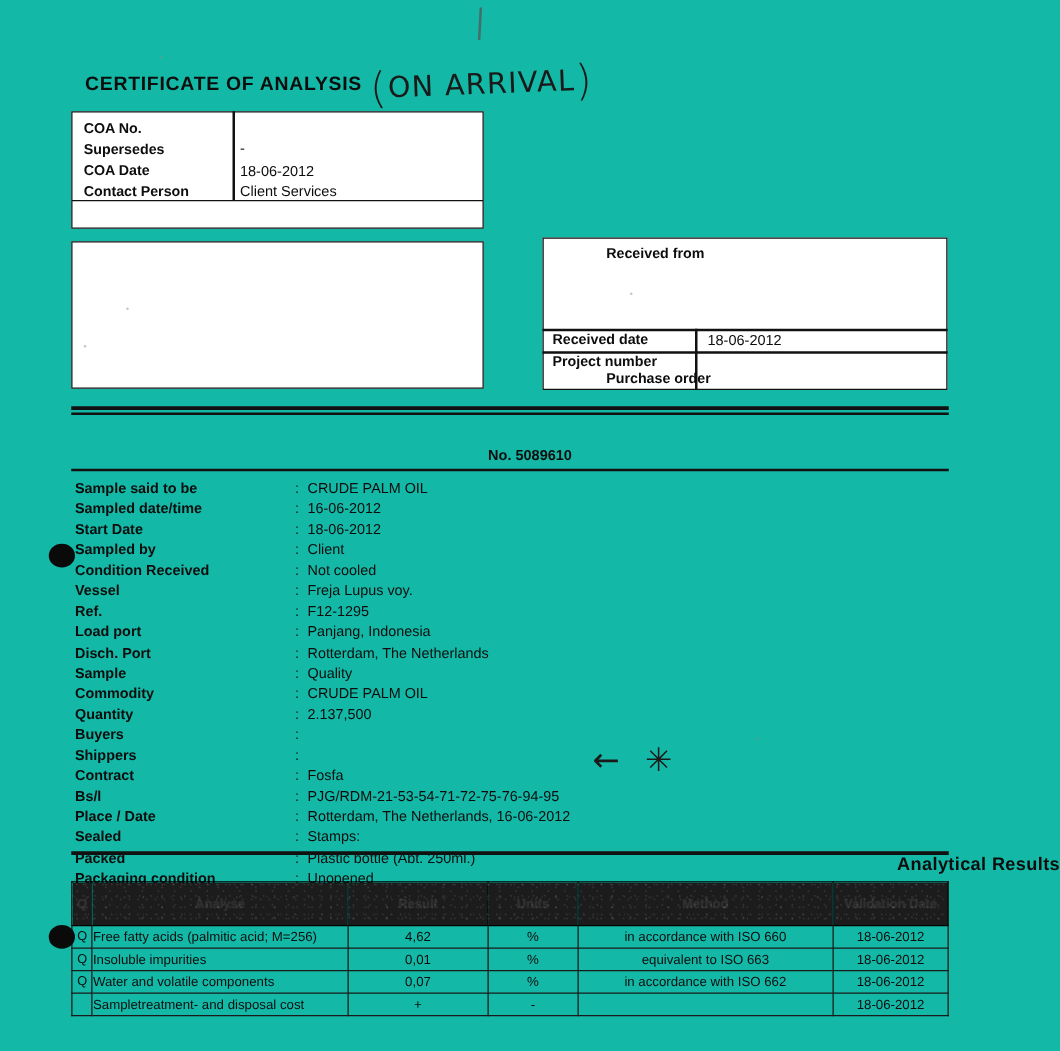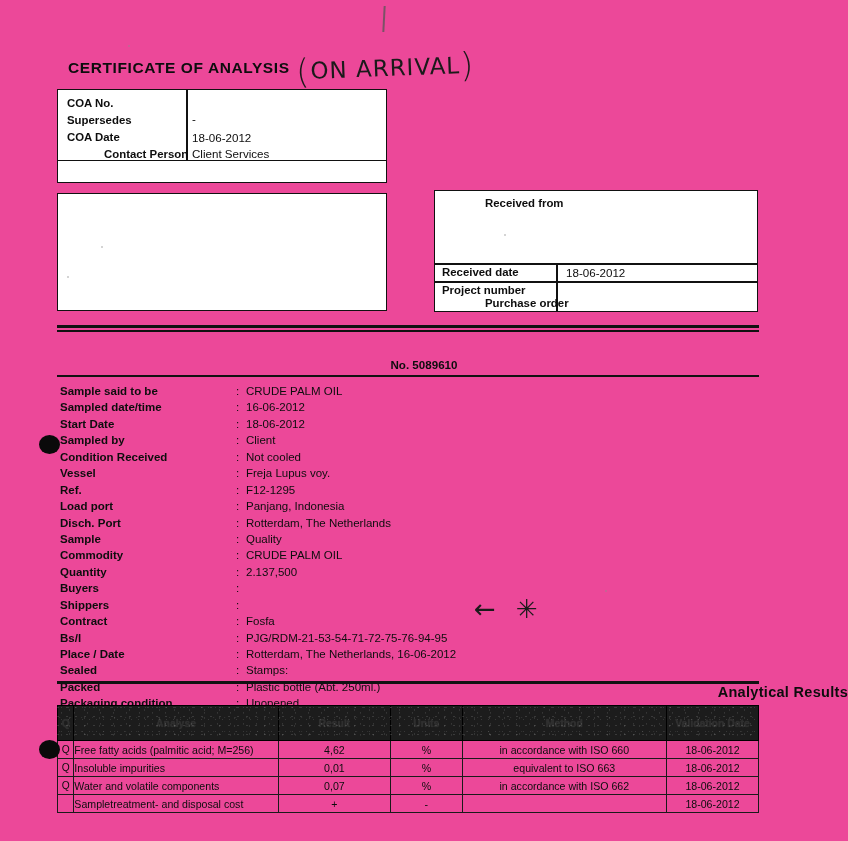--- a/index.html
+++ b/index.html
@@ -16,21 +16,21 @@
     color: #0d0d0d;
     overflow: hidden;
   }
 
   
   .scan-page {
     position: absolute;
     left: 0; top: 0;
     width: 848px;
     height: 841px;
-    background: #ec4899;
+    background: #14b8a6;
   }
 
   
   .doc-title {
     position: absolute;
     left: 68px;
     top: 59px;
     font-size: 15.5px;
     font-weight: bold;
     letter-spacing: 0.6px;
@@ -276,21 +276,21 @@
     <span class="hw-paren">(</span><span>ON ARRIVAL</span><span class="hw-paren">)</span>
   </div>
 
   <div class="box" id="coa-table"></div>
   <div class="vline" style="left:186px; top:89px; height:83px;"></div>
   <div class="box" id="coa-table-lower"></div>
 
   <div class="coa-label" style="top:97px;">COA No.</div>
   <div class="coa-label" style="top:114px;">Supersedes</div>
   <div class="coa-label" style="top:131px;">COA Date</div>
-  <div class="coa-label" style="top:148px;margin-left:37px;">Contact Person</div>
+  <div class="coa-label" style="top:148px;">Contact Person</div>
 
   <div class="coa-value" style="top:97px;"></div>
   <div class="coa-value" style="top:112px;">-</div>
   <div class="coa-value" style="top:131px;">18-06-2012</div>
   <div class="coa-value" style="top:147px;">Client Services</div>
 
   <div class="coa-page">Page 1 of 1</div>
 
   <div class="box" id="left-blank-box"></div>
 

